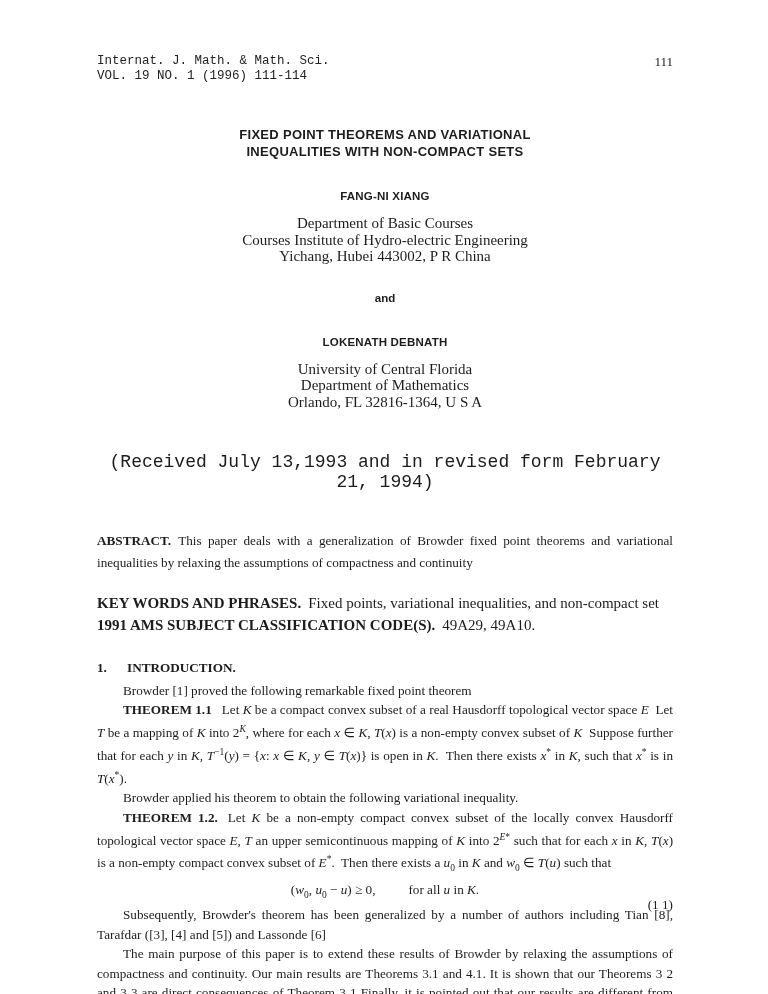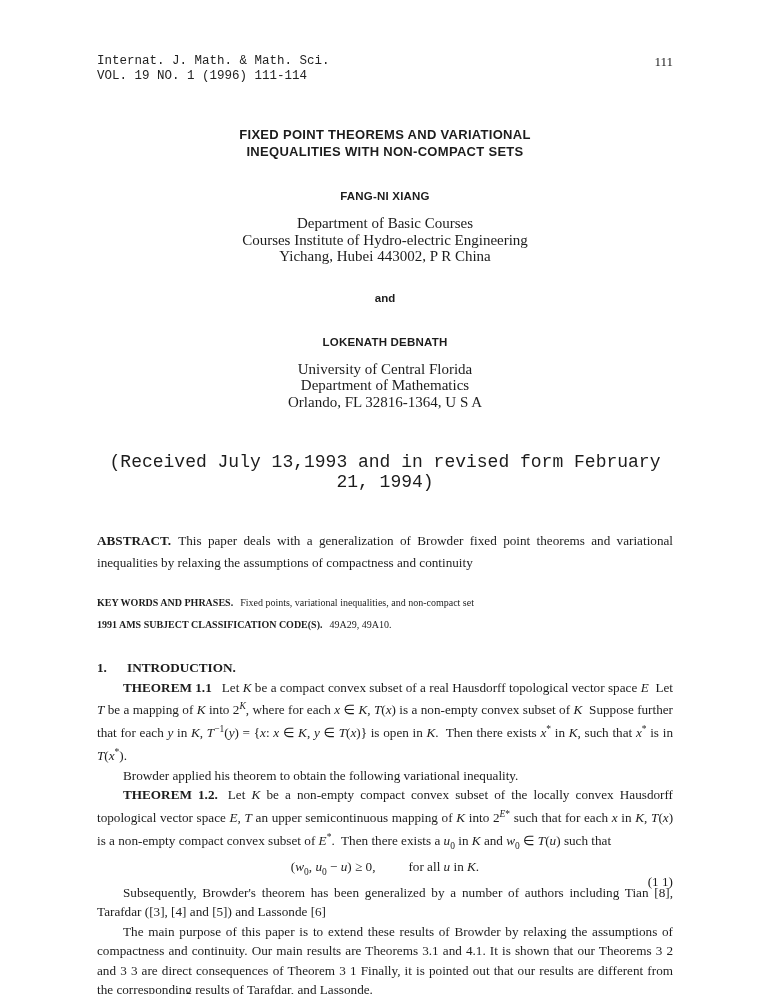--- a/index.html
+++ b/index.html
@@ -38,21 +38,21 @@
 
   .received {
     margin-top: 42px; text-align: center;
     font-family: "Liberation Mono", "DejaVu Sans Mono", monospace;
     font-size: 18px;
   }
 
   .abstract { margin: 38px 0 0 0; font-size: 13.2px; line-height: 22px; text-align: justify; }
   .run-label { margin-right: 7px; }
 
-  .keywords-block { margin-top: 18px; font-size: 10px; line-height: 22px; }
+  .keywords-block { margin-top: 18px; font-size: 15px; line-height: 22px; }
 
   .section-heading {
     margin: 22px 0 0 0;
     font-size: 13.2px; font-weight: bold; line-height: 19.5px;
   }
   .sec-num { display: inline-block; width: 30px; }
 
   .body-para { margin: 0; font-size: 13.2px; line-height: 19.5px; text-align: justify; }
   .body-para.first { margin-top: 3px; }
   .indent { text-indent: 26px; }
@@ -104,20 +104,21 @@
 
     <div class="keywords-block">
       <div><b class="run-label">KEY WORDS AND PHRASES.</b><span>Fixed points, variational inequalities, and  non-compact set</span></div>
       <div><b class="run-label">1991 AMS SUBJECT CLASSIFICATION CODE(S).</b><span>49A29, 49A10.</span></div>
     </div>
 
     <h2 class="section-heading">
       <span class="sec-num">1.</span><span>INTRODUCTION.</span>
     </h2>
 
+    <p class="body-para indent first">Browder [1] proved the following remarkable fixed point theorem</p>
 
     <p class="body-para indent"><b class="thm-label">THEOREM 1.1</b><span>Let <i>K</i> be a compact convex subset of a real Hausdorff topological vector space <i>E</i>&nbsp; Let <i>T</i> be a mapping of <i>K</i> into 2<sup><i>K</i></sup>, where for each <i>x</i> ∈ <i>K</i>, <i>T</i>(<i>x</i>) is a non-empty convex subset of <i>K</i>&nbsp; Suppose further that for each <i>y</i> in <i>K</i>, <i>T</i><sup>−1</sup>(<i>y</i>) = {<i>x</i>: <i>x</i> ∈ <i>K</i>, <i>y</i> ∈ <i>T</i>(<i>x</i>)} is open in <i>K</i>.&nbsp; Then there exists <i>x</i><sup>*</sup> in <i>K</i>, such that <i>x</i><sup>*</sup> is in <i>T</i>(<i>x</i><sup>*</sup>).</span></p>
 
     <p class="body-para indent">Browder applied his theorem to obtain the following variational inequality.</p>
 
     <p class="body-para indent"><b class="thm-label">THEOREM 1.2.</b><span>Let <i>K</i> be a non-empty compact convex subset of the locally convex Hausdorff topological vector space <i>E</i>, <i>T</i> an upper semicontinuous mapping of <i>K</i> into 2<sup><i>E</i>*</sup> such that for each <i>x</i> in <i>K</i>, <i>T</i>(<i>x</i>) is a non-empty compact convex subset of <i>E</i><sup>*</sup>.&nbsp; Then there exists a <i>u</i><sub>0</sub> in <i>K</i> and <i>w</i><sub>0</sub> ∈ <i>T</i>(<i>u</i>) such that</span></p>
 
     <div class="equation-row">
       <span class="eq-formula">(<i>w</i><sub>0</sub>, <i>u</i><sub>0</sub> − <i>u</i>) ≥ 0,   for all <i>u</i> in <i>K</i>.</span>
       <span class="eq-number">(1 1)</span>

